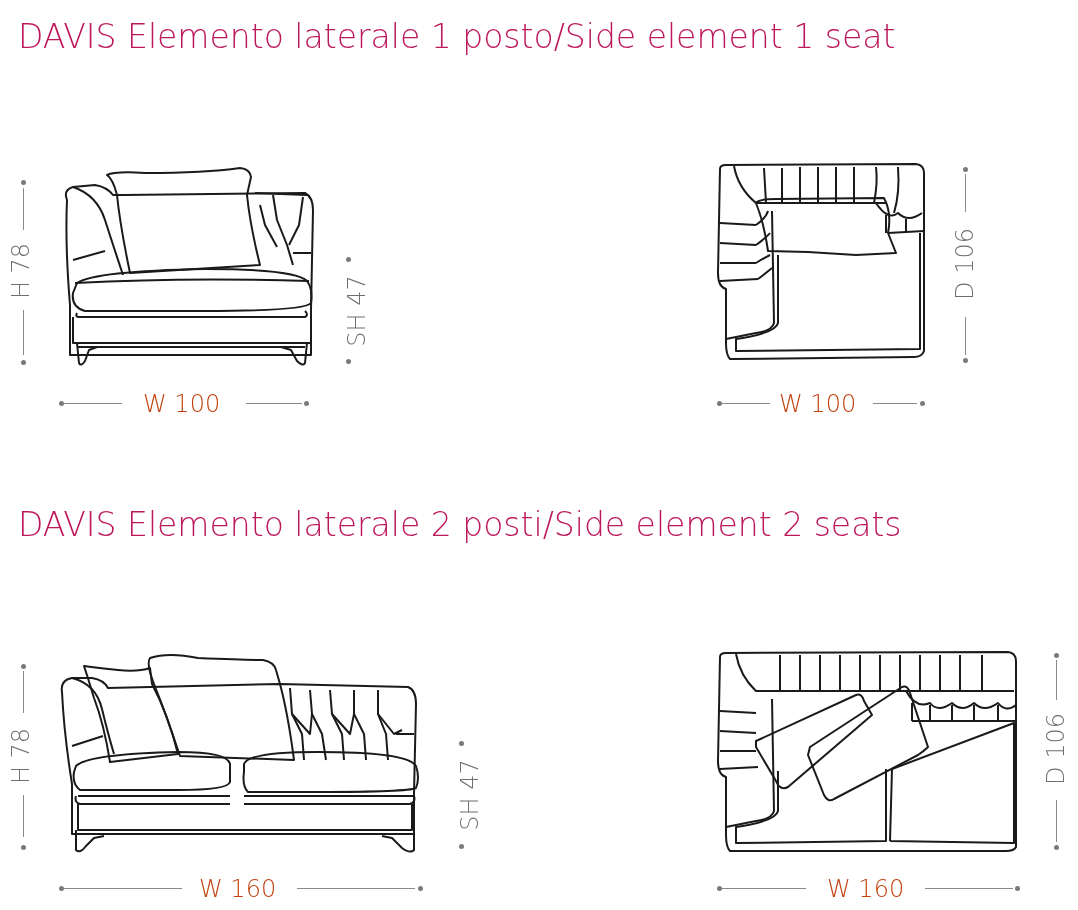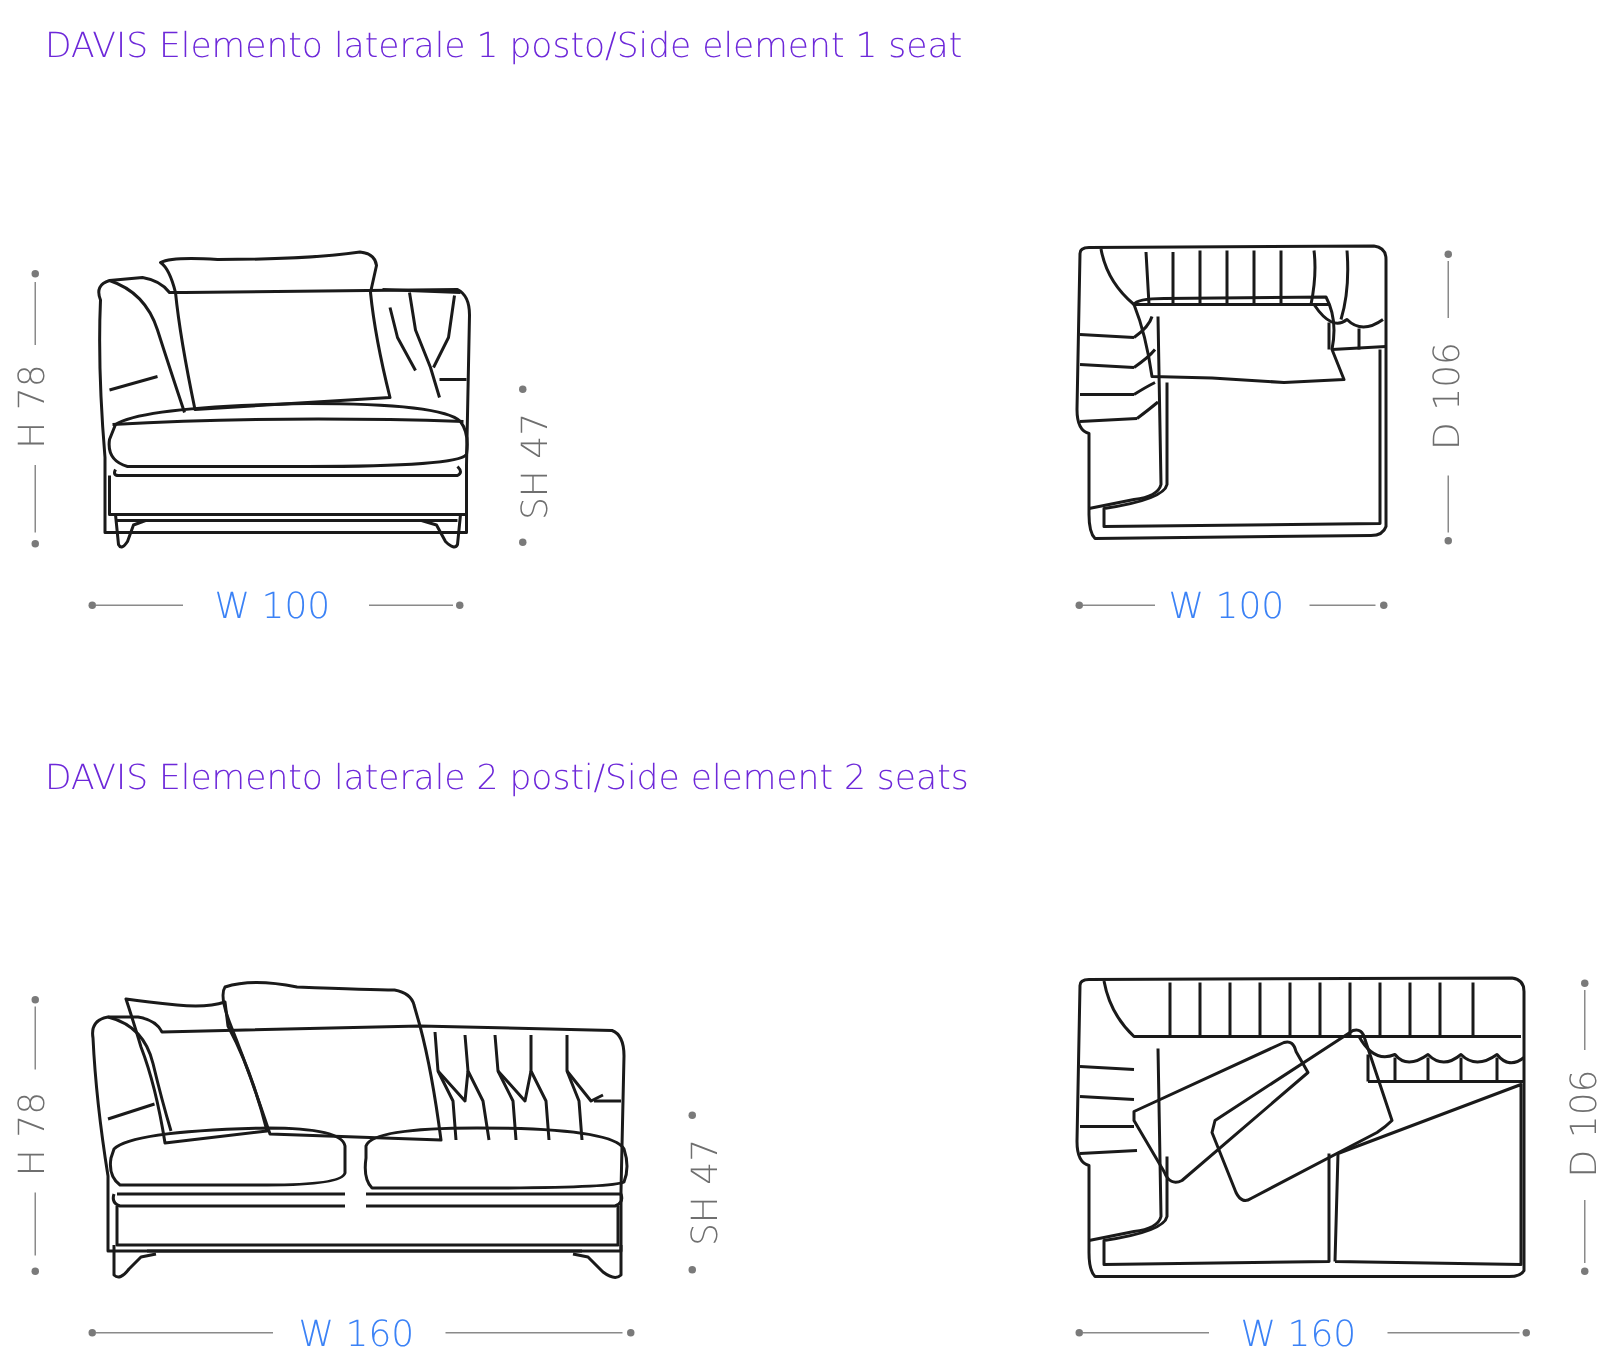--- a/index.html
+++ b/index.html
@@ -1,20 +1,20 @@
 <!DOCTYPE html>
 <html><head>
 <meta charset="utf-8">
 <style>
   html, body { margin: 0; padding: 0; background: #ffffff; }
   body { width: 1078px; height: 910px; position: relative; overflow: hidden;
          font-family: "DejaVu Sans", "Liberation Sans", sans-serif; color: #1a1a1a; }
-  .title { position: absolute; left: 18px; font-size: 23px; font-weight: 200;
-           letter-spacing: 0px; white-space: nowrap; color: #6d28d9; line-height: 1; margin-left: 12px; }
-  .dim { position: absolute; color: #3b82f6; font-size: 24px; font-weight: 300; white-space: nowrap; line-height: 1; }
+  .title { position: absolute; left: 18px; font-size: 33px; font-weight: 200;
+           letter-spacing: 0px; white-space: nowrap; color: #be185d; line-height: 1; }
+  .dim { position: absolute; color: #c2410c; font-size: 24px; font-weight: 300; white-space: nowrap; line-height: 1; }
   .vdim { position: absolute; color: #6f6f6f; font-size: 24px; font-weight: 300; white-space: nowrap;
           transform-origin: center center; line-height: 1; }
   svg.drawing { position: absolute; overflow: visible; }
   .dimline { position: absolute; background: #8a8a8a; }
   .dot { position: absolute; width: 5px; height: 5px; border-radius: 50%; background: #7a7a7a; }
 </style>
 </head>
 <body>
 
 <div class="title" style="top:20px;">DAVIS Elemento laterale 1 posto/Side element 1 seat</div>

